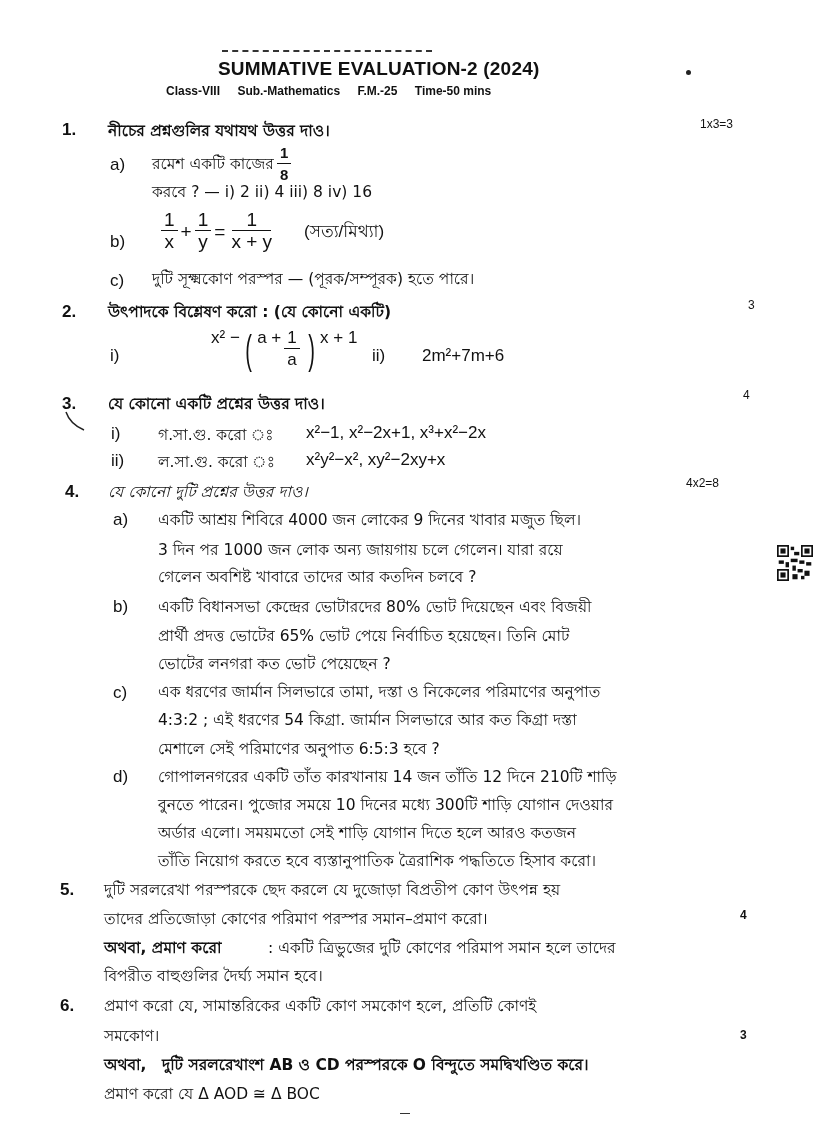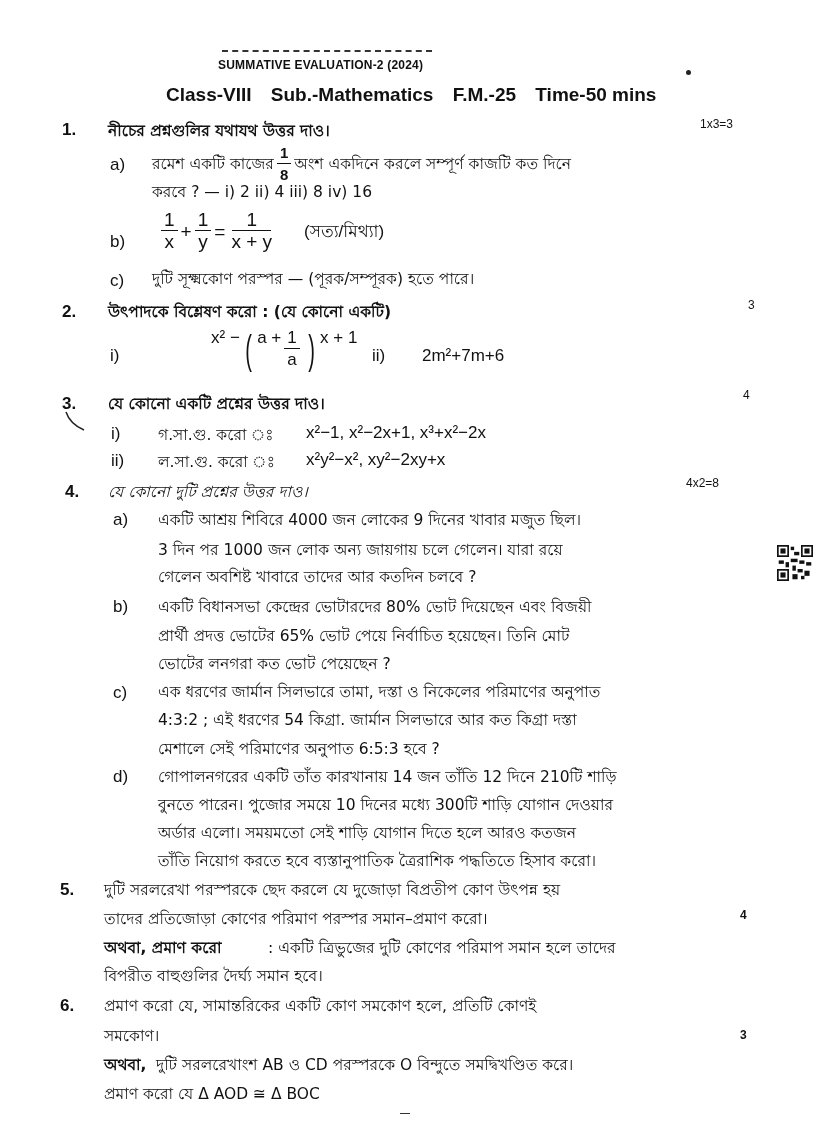--- a/index.html
+++ b/index.html
@@ -1,22 +1,22 @@
 <!DOCTYPE html>
 <html><head>
 <meta charset="utf-8">
 <style>
   html, body { margin:0; padding:0; }
   body {
     width:827px; height:1127px; background:#ffffff; position:relative; overflow:hidden;
     font-family:"DejaVu Sans", sans-serif; color:#111;
   }
   .abs { position:absolute; white-space:nowrap; }
-  .title { left:218px; top:58px; font-family:"Liberation Sans", sans-serif; font-weight:bold; font-size:12px; letter-spacing:0.2px; }
-  .subtitle { left:166px; top:84px; font-family:"Liberation Sans", sans-serif; font-weight:bold; font-size:19px; }
+  .title { left:218px; top:58px; font-family:"Liberation Sans", sans-serif; font-weight:bold; font-size:19px; letter-spacing:0.2px; }
+  .subtitle { left:166px; top:84px; font-family:"Liberation Sans", sans-serif; font-weight:bold; font-size:12px; }
   .subtitle span { margin-right:14px; }
   .topdash { left:222px; top:50px; width:210px; border-top:2px dashed #333; }
   .dot { width:5px; height:5px; border-radius:50%; background:#222; }
   .qnum { font-family:"Liberation Sans", sans-serif; font-weight:bold; font-size:17px; }
   .qhead { font-size:15.5px; font-weight:bold; }
   .marks { font-family:"Liberation Sans", sans-serif; font-size:12px; }
   .marks.bold { font-weight:bold; }
   .sub { font-family:"Liberation Sans", sans-serif; font-size:17px; }
   .btxt { font-size:15.5px; }
   .math { font-family:"Liberation Sans", sans-serif; font-size:17px; }
@@ -42,21 +42,20 @@
 <div class="abs qhead" style="left:108px; top:119px;">নীচের প্রশ্নগুলির যথাযথ উত্তর দাও।</div>
 <div class="abs marks" style="left:700px; top:117px;">1x3=3</div>
 
 <div class="abs sub" style="left:110px; top:155px;">a)</div>
 <div class="abs btxt" style="left:152px; top:143px; display:flex; align-items:center;">
   <span>রমেশ একটি কাজের</span>
   <span class="frac math" style="font-weight:bold; font-size:15px;">
     <span class="n">1</span>
     <span class="d">8</span>
   </span>
-  <span>অংশ একদিনে করলে সম্পূর্ণ কাজটি কত দিনে</span>
 </div>
 <div class="abs btxt" style="left:152px; top:180px;">করবে ? — i) 2  ii) 4  iii) 8  iv) 16</div>
 
 <div class="abs sub" style="left:110px; top:232px;">b)</div>
 <div class="abs math" style="left:158px; top:210px; display:flex; align-items:center; font-size:19px;">
   <span class="frac">
       <span class="n">1</span>
       <span class="d">x</span>
     </span>
   <span>+</span>
@@ -165,15 +164,15 @@
 <div class="abs marks bold" style="left:740px; top:908px;">4</div>
 <div class="abs btxt" style="left:104px; top:936px; font-weight:bold;">অথবা, প্রমাণ করো</div>
 <div class="abs btxt" style="left:268px; top:936px;">: একটি ত্রিভুজের দুটি কোণের পরিমাপ সমান হলে তাদের</div>
 <div class="abs btxt" style="left:104px; top:964px;">বিপরীত বাহুগুলির দৈর্ঘ্য সমান হবে।</div>
 
 <div class="abs qnum" style="left:60px; top:996px;">6.</div>
 <div class="abs btxt" style="left:104px; top:994px;">প্রমাণ করো যে, সামান্তরিকের একটি কোণ সমকোণ হলে, প্রতিটি কোণই</div>
 <div class="abs btxt" style="left:104px; top:1024px;">সমকোণ।</div>
 <div class="abs marks bold" style="left:740px; top:1028px;">3</div>
 <div class="abs btxt" style="left:104px; top:1053px; font-weight:bold;">অথবা,</div>
-<div class="abs btxt" style="left:156px; top:1053px;">দুটি সরলরেখাংশ AB ও CD পরস্পরকে O বিন্দুতে সমদ্বিখণ্ডিত করে।</div>
+<div class="abs btxt" style="left:162px; top:1053px;font-weight:bold;">দুটি সরলরেখাংশ AB ও CD পরস্পরকে O বিন্দুতে সমদ্বিখণ্ডিত করে।</div>
 <div class="abs btxt" style="left:104px; top:1082px;">প্রমাণ করো যে Δ AOD ≅ Δ BOC</div>
 <div class="abs" style="left:400px; top:1113px; width:10px; border-top:1.5px solid #333;"></div>
 
 </body></html>

